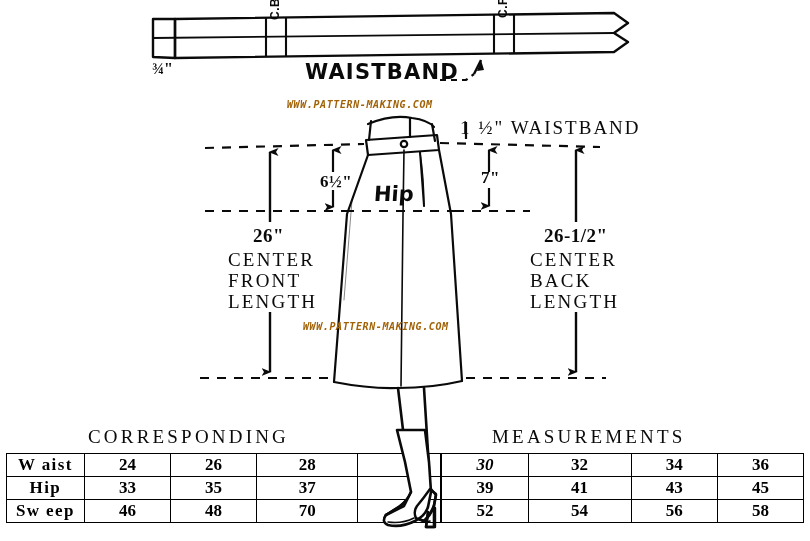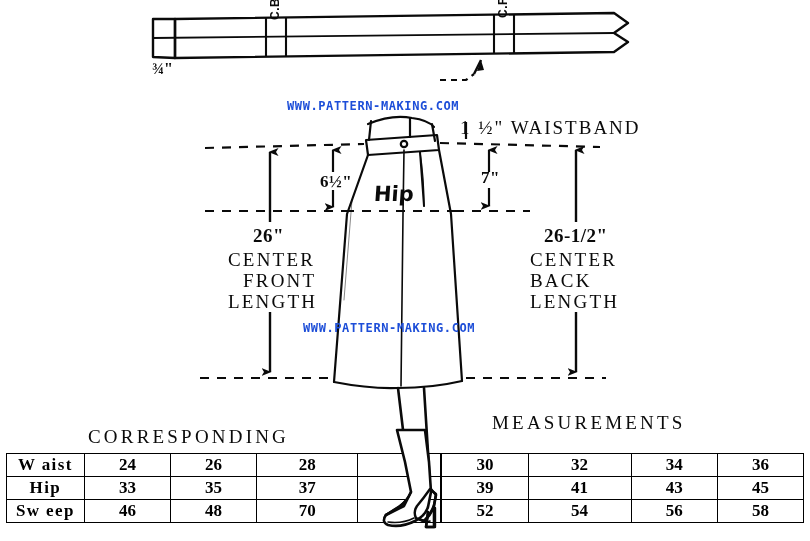--- a/index.html
+++ b/index.html
@@ -15,22 +15,22 @@
   .wbtitle{font-family:"Liberation Serif",serif;font-weight:400;font-size:19px;letter-spacing:2px;}
 
   .handlab{font-family:"DejaVu Sans",sans-serif;font-weight:700;font-size:21px;
            letter-spacing:0px;transform:skewX(-4deg);}
   .waistband-word{font-family:"DejaVu Sans",sans-serif;font-weight:700;font-size:21px;
            letter-spacing:1.2px;}
   .tiny-vert{font-family:"Liberation Sans",sans-serif;font-weight:700;font-size:12px;
            letter-spacing:.5px;}
   .frac{font-family:"Liberation Serif",serif;font-weight:700;font-size:16px;}
 
-  .watermark{font-family:"DejaVu Sans Mono",monospace;font-weight:700;font-size:12px;
-             letter-spacing:.6px;color:#1d4ed8;}
+  .watermark{font-family:"DejaVu Sans Mono",monospace;font-weight:700;font-size:10px;
+             letter-spacing:.6px;color:#a16207;font-style:italic;}
 
   .hdr{font-family:"Liberation Serif",serif;font-weight:400;font-size:19px;letter-spacing:3.2px;}
 
   table.meas{position:absolute;border-collapse:collapse;}
   table.meas td{border:1.6px solid #000;font-family:"Liberation Serif",serif;
                 font-weight:700;font-size:17px;text-align:center;padding:0;height:22px;margin-top:30px;}
   td.rowlab{text-align:center;letter-spacing:1.4px;}
   td.gap{border-top:1.6px solid #000;border-bottom:1.6px solid #000;}
 </style>
 </head>
@@ -142,54 +142,55 @@
     <g stroke="#0a0a0a" fill="none" stroke-width="2.2">
       <path d="M466,122 L466,139"></path>
     </g>
   </svg>
 
   <div class="txt tiny-vert" style="left:268px;top:20px;transform:rotate(-90deg);transform-origin:left top;">C.B.</div>
   <div class="txt tiny-vert" style="left:496px;top:18px;transform:rotate(-90deg);transform-origin:left top;">C.F.</div>
 
   <div class="txt frac" style="left:152px;top:60px;">¾"</div>
 
+  <div class="txt waistband-word" style="left:305px;top:60px;">WAISTBAND</div>
 
   <div class="txt watermark" style="left:287px;top:99px;">WWW.PATTERN-MAKING.COM</div>
   <div class="txt watermark" style="left:303px;top:321px;">WWW.PATTERN-MAKING.COM</div>
 
   <div class="txt wbtitle" style="left:460px;top:117px;">1 ½" WAISTBAND</div>
 
   <div class="txt handlab" style="left:374px;top:182px;">Hip</div>
 
   <div class="txt dimlabel" style="left:320px;top:172px;">6½"</div>
 
   <div class="txt dimlabel" style="left:481px;top:168px;">7"</div>
 
   <div class="txt numlabel" style="left:253px;top:225px;">26"</div>
   <div class="txt biglabel" style="left:228px;top:249px;">CENTER</div>
-  <div class="txt biglabel" style="left:228px;top:270px;margin-left:15px;">FRONT</div>
+  <div class="txt biglabel" style="left:228px;top:270px;">FRONT</div>
   <div class="txt biglabel" style="left:228px;top:291px;">LENGTH</div>
 
   <div class="txt numlabel" style="left:544px;top:225px;">26-1/2"</div>
   <div class="txt biglabel" style="left:530px;top:249px;">CENTER</div>
   <div class="txt biglabel" style="left:530px;top:270px;">BACK</div>
   <div class="txt biglabel" style="left:530px;top:291px;">LENGTH</div>
 
   <div class="txt hdr" style="left:88px;top:426px;">CORRESPONDING</div>
-  <div class="txt hdr" style="left:492px;top:412px;">MEASUREMENTS</div>
+  <div class="txt hdr" style="left:492px;top:426px;">MEASUREMENTS</div>
 
   <table class="meas" style="left:6px;top:453px;width:798px;">
     <tbody>
       <tr>
         <td class="rowlab" style="width:80px;">W aist</td>
         <td style="width:90px;text-align:center;">24</td>
         <td style="width:90px;">26</td>
         <td style="width:106px;">28</td>
         <td class="gap" style="width:88px;border-left:1.6px solid #000;border-right:2.4px solid #000;"></td>
-        <td style="width:90px;">30</td>
+        <td style="width:90px;font-style:italic;">30</td>
         <td style="width:108px;">32</td>
         <td style="width:90px;">34</td>
         <td style="width:90px;">36</td>
       </tr>
       <tr>
         <td class="rowlab">Hip</td>
         <td>33</td>
         <td>35</td>
         <td>37</td>
         <td class="gap" style="border-left:1.6px solid #000;border-right:2.4px solid #000;"></td>

